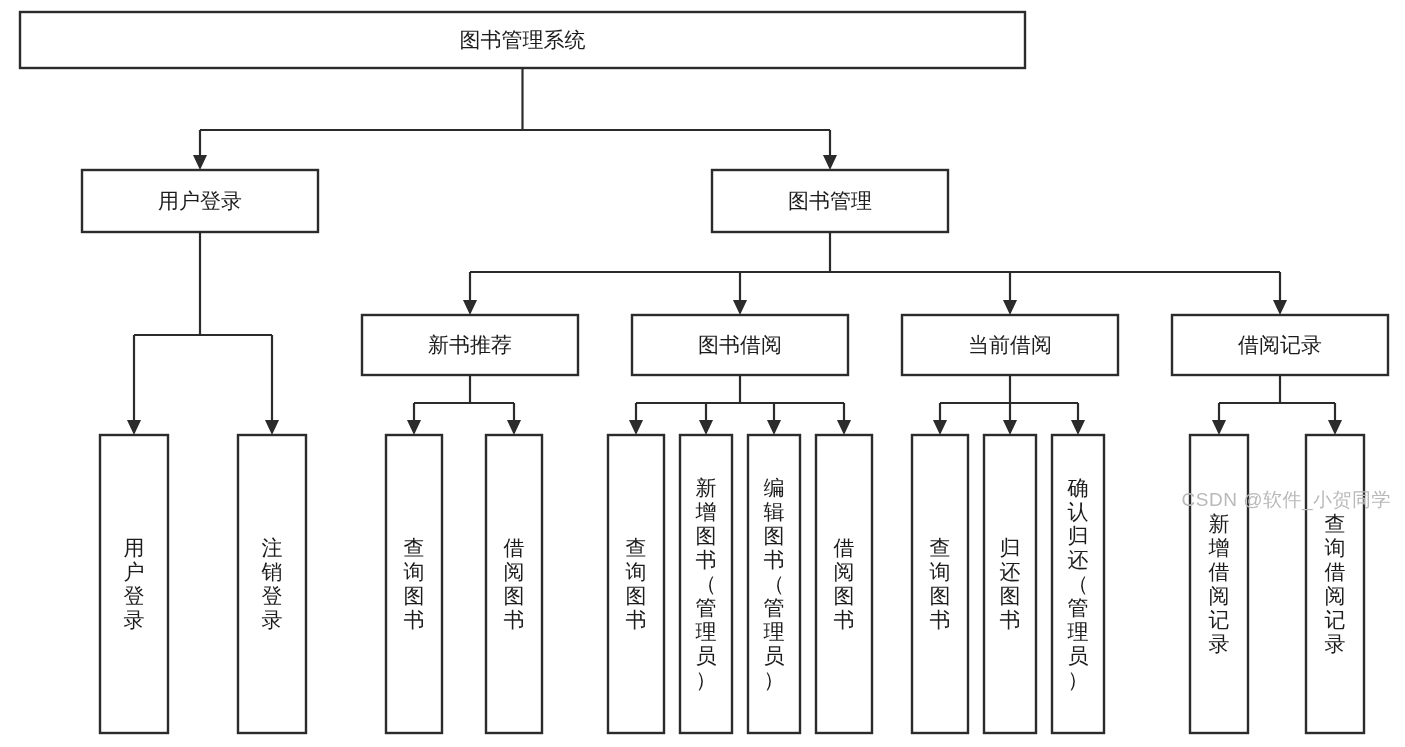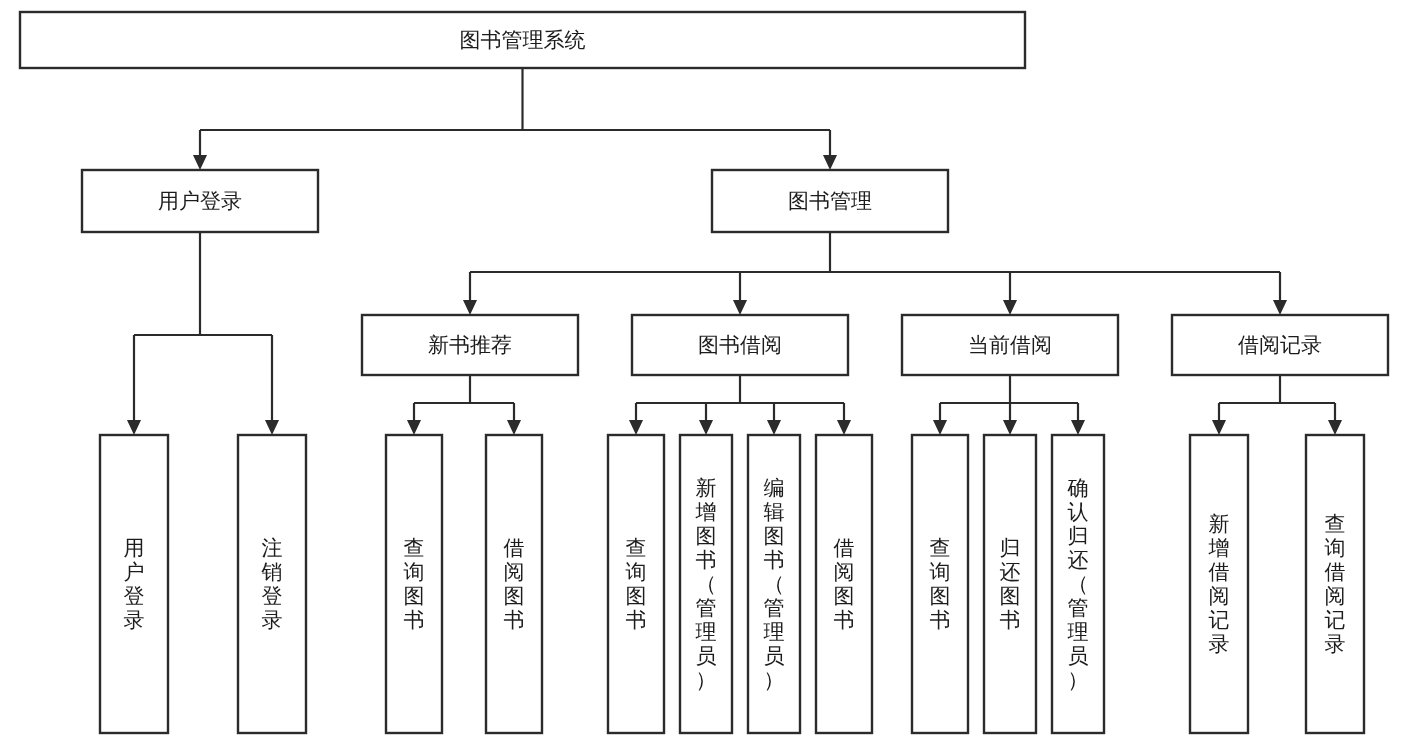--- a/index.html
+++ b/index.html
@@ -203,13 +203,14 @@
         <g>
           <rect x="1190" y="435" width="58" height="298" class="node-box"></rect>
           <text x="1219" y="0" class="node-label-v"><tspan x="1219" y="530.72">新</tspan><tspan x="1219" y="554.72">增</tspan><tspan x="1219" y="578.72">借</tspan><tspan x="1219" y="602.72">阅</tspan><tspan x="1219" y="626.72">记</tspan><tspan x="1219" y="650.72">录</tspan></text>
         </g>
         <g>
           <rect x="1306" y="435" width="58" height="298" class="node-box"></rect>
           <text x="1335" y="0" class="node-label-v"><tspan x="1335" y="530.72">查</tspan><tspan x="1335" y="554.72">询</tspan><tspan x="1335" y="578.72">借</tspan><tspan x="1335" y="602.72">阅</tspan><tspan x="1335" y="626.72">记</tspan><tspan x="1335" y="650.72">录</tspan></text>
         </g>
       </g>
     </svg>
+  <div class="watermark">CSDN @软件_小贺同学</div>
 </div>
 
 </body></html>

